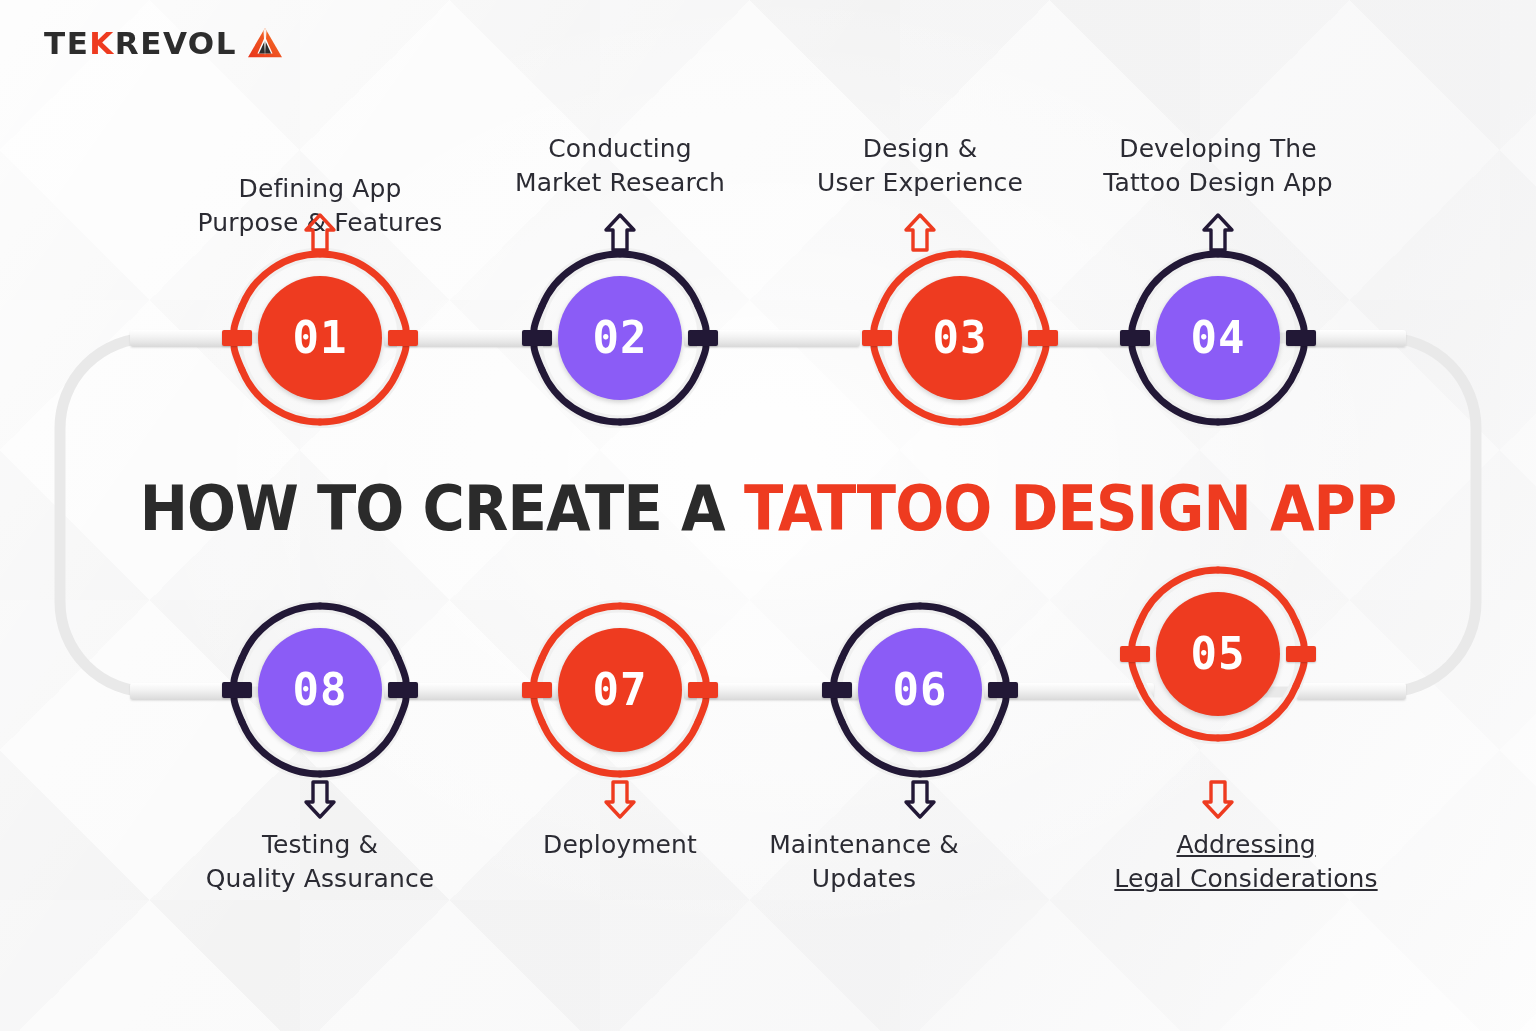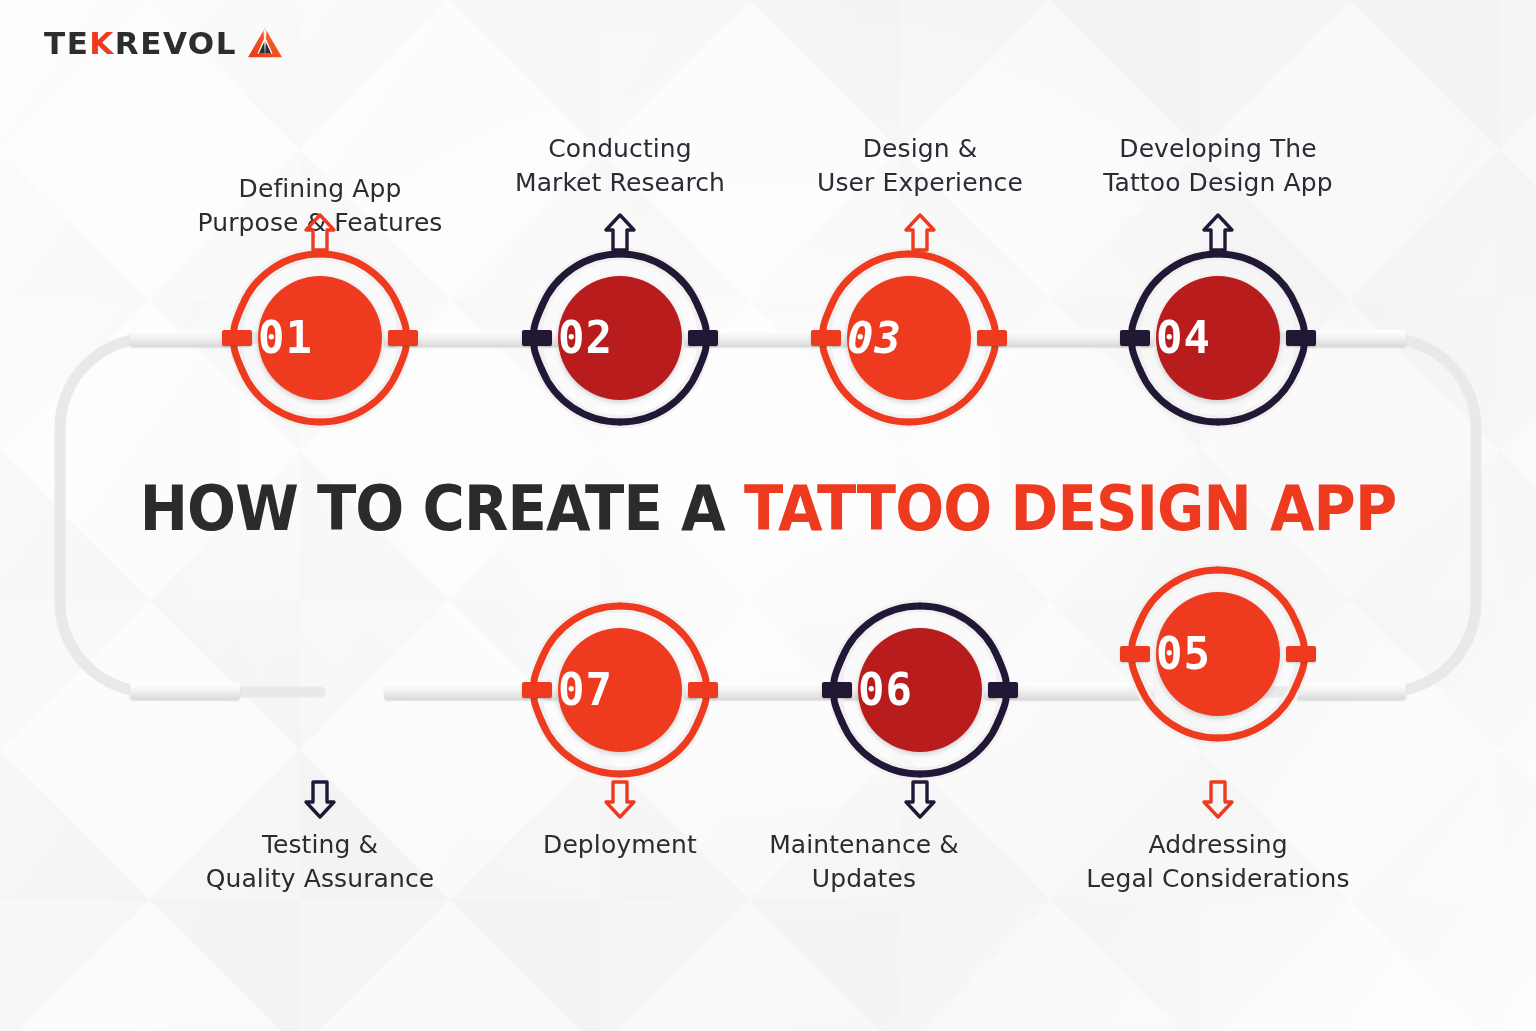--- a/index.html
+++ b/index.html
@@ -74,25 +74,25 @@
     width:180px; height:180px;
     margin-left:-90px; margin-top:-90px;
     z-index:14;
   }
   .step .ring-svg { position:absolute; left:0; top:0; width:180px; height:180px; }
   .step .inner {
     position:absolute;
     left:28px; top:28px;
     width:124px; height:124px;
     border-radius:50%;
-    display:flex; align-items:center; justify-content:flex-start;
+    display:flex; align-items:center; justify-content:center;
     box-shadow:0 2px 5px rgba(0,0,0,.18);
   }
   .step.red .inner  { background:#ee3b20; }
-  .step.dark .inner { background:#b91c1c; }
+  .step.dark .inner { background:#8b5cf6; }
   .step .num {
     font-family:"DejaVu Sans Mono", monospace;
     font-size:44px;
     font-weight:bold;
     color:#ffffff;
     letter-spacing:1px;
     line-height:1;
     user-select:none;
   }
   
@@ -258,21 +258,21 @@
     </div>
   </div>
 
   <div class="label top" style="left:920px;">
     <div>Design &amp;</div>
     <div>User Experience</div>
   </div>
   <svg class="arrow up" style="left:920px;" viewBox="0 0 34 42">
     <path d="M17 3 L31 18 L24 18 L24 38 L10 38 L10 18 L3 18 Z" fill="none" stroke="#ee3b20" stroke-width="3.4" stroke-linejoin="round" stroke-linecap="round"></path>
   </svg>
-  <div class="step red" style="left:909px; top:338px;font-style:italic;">
+  <div class="step red" style="left:960px; top:338px;">
     <svg class="ring-svg" viewBox="0 0 180 180">
       <circle cx="90" cy="90" r="84" fill="none" stroke="#f0f0f0" stroke-width="13"></circle>
       <path d="M 90 6 A 84 84 0 0 1 168 58" fill="none" stroke="#ee3b20" stroke-width="7" stroke-linecap="round"></path>
       <path d="M 168 122 A 84 84 0 0 1 90 174" fill="none" stroke="#ee3b20" stroke-width="7" stroke-linecap="round"></path>
       <path d="M 90 174 A 84 84 0 0 1 12 122" fill="none" stroke="#ee3b20" stroke-width="7" stroke-linecap="round"></path>
       <path d="M 12 58 A 84 84 0 0 1 90 6" fill="none" stroke="#ee3b20" stroke-width="7" stroke-linecap="round"></path>
       <path d="M 168 58 Q 176 76 176 82" fill="none" stroke="#ee3b20" stroke-width="7" stroke-linecap="round"></path>
       <path d="M 176 98 Q 176 104 168 122" fill="none" stroke="#ee3b20" stroke-width="7" stroke-linecap="round"></path>
       <path d="M 12 58 Q 4 76 4 82" fill="none" stroke="#ee3b20" stroke-width="7" stroke-linecap="round"></path>
       <path d="M 4 98 Q 4 104 12 122" fill="none" stroke="#ee3b20" stroke-width="7" stroke-linecap="round"></path>
@@ -307,20 +307,38 @@
     <div class="stub right"></div>
     <div class="inner">
       <span class="num">04</span>
     </div>
   </div>
 
   <div id="title">
     <span class="t-dark">HOW TO CREATE A </span><span class="t-red">TATTOO DESIGN APP</span>
   </div>
 
+  <div class="step dark" style="left:320px; top:690px;">
+    <svg class="ring-svg" viewBox="0 0 180 180">
+      <circle cx="90" cy="90" r="84" fill="none" stroke="#f0f0f0" stroke-width="13"></circle>
+      <path d="M 90 6 A 84 84 0 0 1 168 58" fill="none" stroke="#221836" stroke-width="7" stroke-linecap="round"></path>
+      <path d="M 168 122 A 84 84 0 0 1 90 174" fill="none" stroke="#221836" stroke-width="7" stroke-linecap="round"></path>
+      <path d="M 90 174 A 84 84 0 0 1 12 122" fill="none" stroke="#221836" stroke-width="7" stroke-linecap="round"></path>
+      <path d="M 12 58 A 84 84 0 0 1 90 6" fill="none" stroke="#221836" stroke-width="7" stroke-linecap="round"></path>
+      <path d="M 168 58 Q 176 76 176 82" fill="none" stroke="#221836" stroke-width="7" stroke-linecap="round"></path>
+      <path d="M 176 98 Q 176 104 168 122" fill="none" stroke="#221836" stroke-width="7" stroke-linecap="round"></path>
+      <path d="M 12 58 Q 4 76 4 82" fill="none" stroke="#221836" stroke-width="7" stroke-linecap="round"></path>
+      <path d="M 4 98 Q 4 104 12 122" fill="none" stroke="#221836" stroke-width="7" stroke-linecap="round"></path>
+    </svg>
+    <div class="stub left"></div>
+    <div class="stub right"></div>
+    <div class="inner">
+      <span class="num">08</span>
+    </div>
+  </div>
   <svg class="arrow down" style="left:320px;" viewBox="0 0 34 42">
     <path d="M17 39 L31 24 L24 24 L24 4 L10 4 L10 24 L3 24 Z" fill="none" stroke="#221836" stroke-width="3.4" stroke-linejoin="round" stroke-linecap="round"></path>
   </svg>
   <div class="label bottom" style="left:320px;">
     <div>Testing &amp;</div>
     <div>Quality Assurance</div>
   </div>
 
   <div class="step red" style="left:620px; top:690px;">
     <svg class="ring-svg" viewBox="0 0 180 180">
@@ -388,18 +406,18 @@
     </svg>
     <div class="stub left"></div>
     <div class="stub right"></div>
     <div class="inner">
       <span class="num">05</span>
     </div>
   </div>
   <svg class="arrow down" style="left:1218px;" viewBox="0 0 34 42">
     <path d="M17 39 L31 24 L24 24 L24 4 L10 4 L10 24 L3 24 Z" fill="none" stroke="#ee3b20" stroke-width="3.4" stroke-linejoin="round" stroke-linecap="round"></path>
   </svg>
-  <div class="label bottom" style="left:1218px;">
+  <div class="label bottom" style="left:1246px;text-decoration:underline;">
     <div>Addressing</div>
     <div>Legal Considerations</div>
   </div>
 
 </div>
 
 </body></html>

